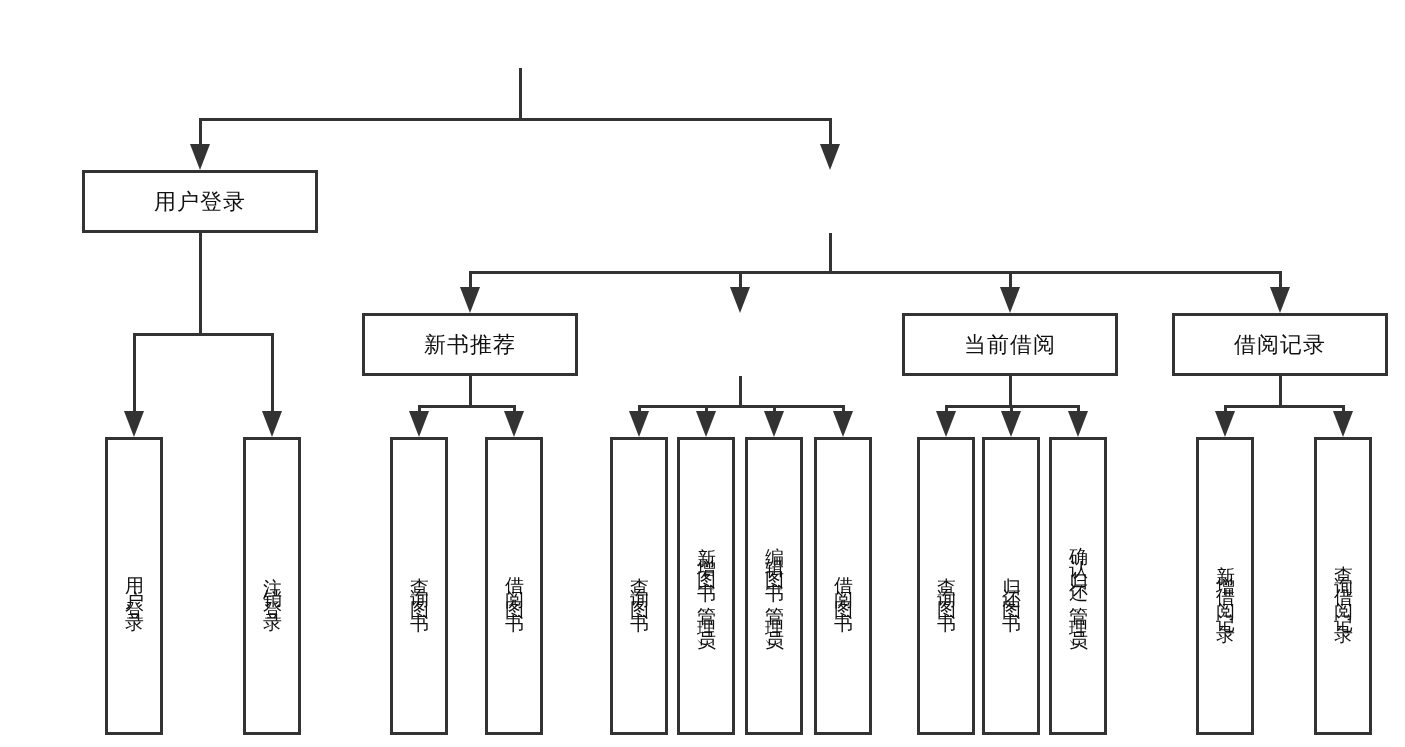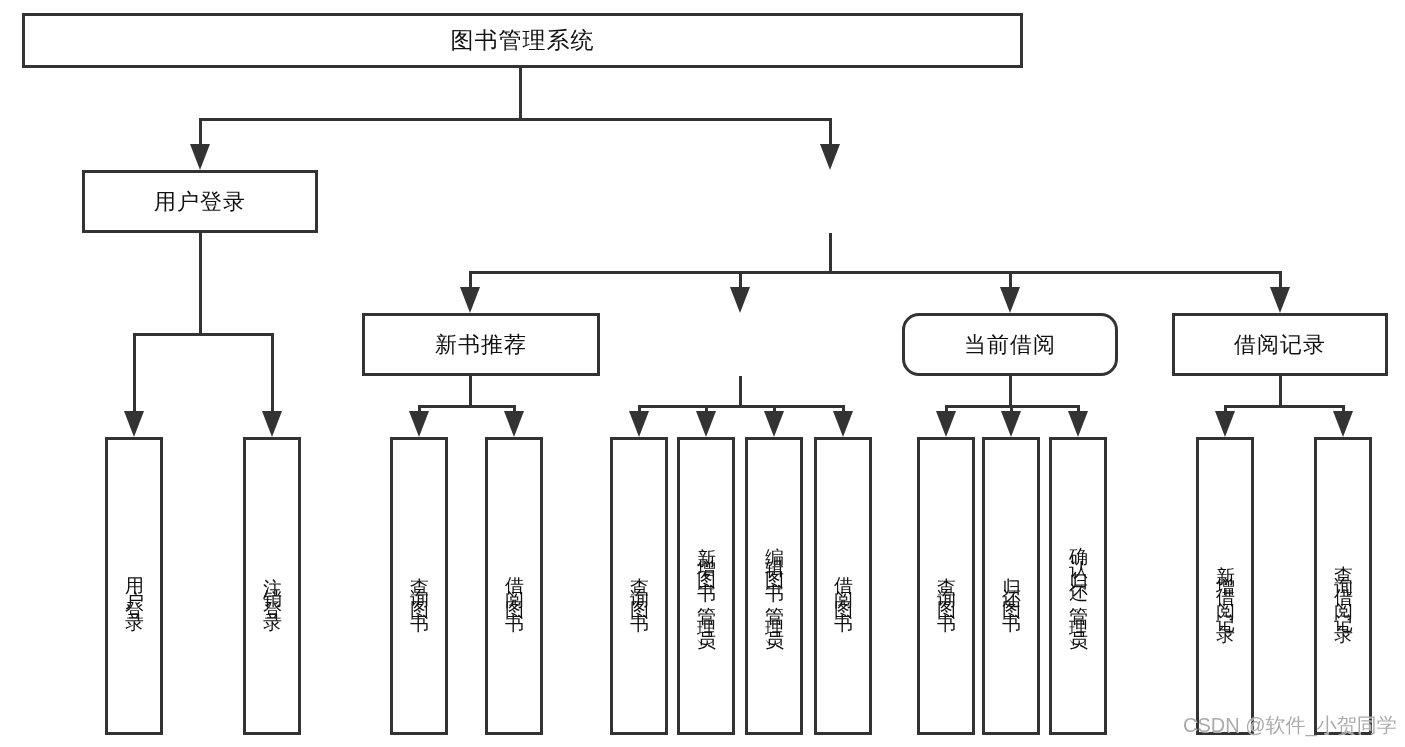--- a/index.html
+++ b/index.html
@@ -55,23 +55,20 @@
     white-space: nowrap;
     z-index: 5;
     text-shadow: 1px 1px 0 rgba(255,255,255,0.6);
   }
 </style>
 </head>
 <body>
 
 <div class="stage">
 
-  <div class="node h-node root-node" style="left:22px; top:13px; width:1001px; height:55px;">
-    <span>图书管理系统</span>
-  </div>
 
   <div class="vl" style="left:519px; top:68px; height:52px;"></div>
   <div class="hl" style="left:199px; top:118px; width:633px;"></div>
   <div class="vl" style="left:199px; top:118px; height:28px;"></div>
   <div class="arrow" style="left:190px; top:144px;"></div>
   <div class="vl" style="left:829px; top:118px; height:28px;"></div>
   <div class="arrow" style="left:820px; top:144px;"></div>
 
   <div class="node h-node" style="left:82px; top:170px; width:236px; height:63px;">
     <span>用户登录</span>
@@ -88,24 +85,24 @@
   <div class="hl" style="left:469px; top:271px; width:813px;"></div>
   <div class="vl" style="left:469px; top:271px; height:18px;"></div>
   <div class="arrow" style="left:460px; top:287px;"></div>
   <div class="vl" style="left:739px; top:271px; height:18px;"></div>
   <div class="arrow" style="left:730px; top:287px;"></div>
   <div class="vl" style="left:1009px; top:271px; height:18px;"></div>
   <div class="arrow" style="left:1000px; top:287px;"></div>
   <div class="vl" style="left:1279px; top:271px; height:18px;"></div>
   <div class="arrow" style="left:1270px; top:287px;"></div>
 
-  <div class="node h-node" style="left:362px; top:313px; width:238px; height:63px;">
+  <div class="node h-node" style="left:362px; top:313px; width:216px; height:63px;">
     <span>新书推荐</span>
   </div>
-  <div class="node h-node" style="left:902px; top:313px; width:216px; height:63px;border-radius:17px;">
+  <div class="node h-node" style="left:902px; top:313px; width:216px; height:63px;">
     <span>当前借阅</span>
   </div>
   <div class="node h-node" style="left:1172px; top:313px; width:216px; height:63px;">
     <span>借阅记录</span>
   </div>
 
   <div class="vl" style="left:469px; top:376px; height:31px;"></div>
   <div class="hl" style="left:418px; top:405px; width:97px;"></div>
   <div class="vl" style="left:418px; top:405px; height:10px;"></div>
   <div class="arrow" style="left:409px; top:411px;"></div>
@@ -176,15 +173,14 @@
     <span>确认归还（管理员）</span>
   </div>
 
   <div class="node v-node" style="left:1196px; top:437px; width:58px; height:298px;">
     <span>新增借阅记录</span>
   </div>
   <div class="node v-node" style="left:1314px; top:437px; width:58px; height:298px;">
     <span>查询借阅记录</span>
   </div>
 
-  <div class="watermark">CSDN @软件_小贺同学</div>
 
 </div>
 
 </body></html>

